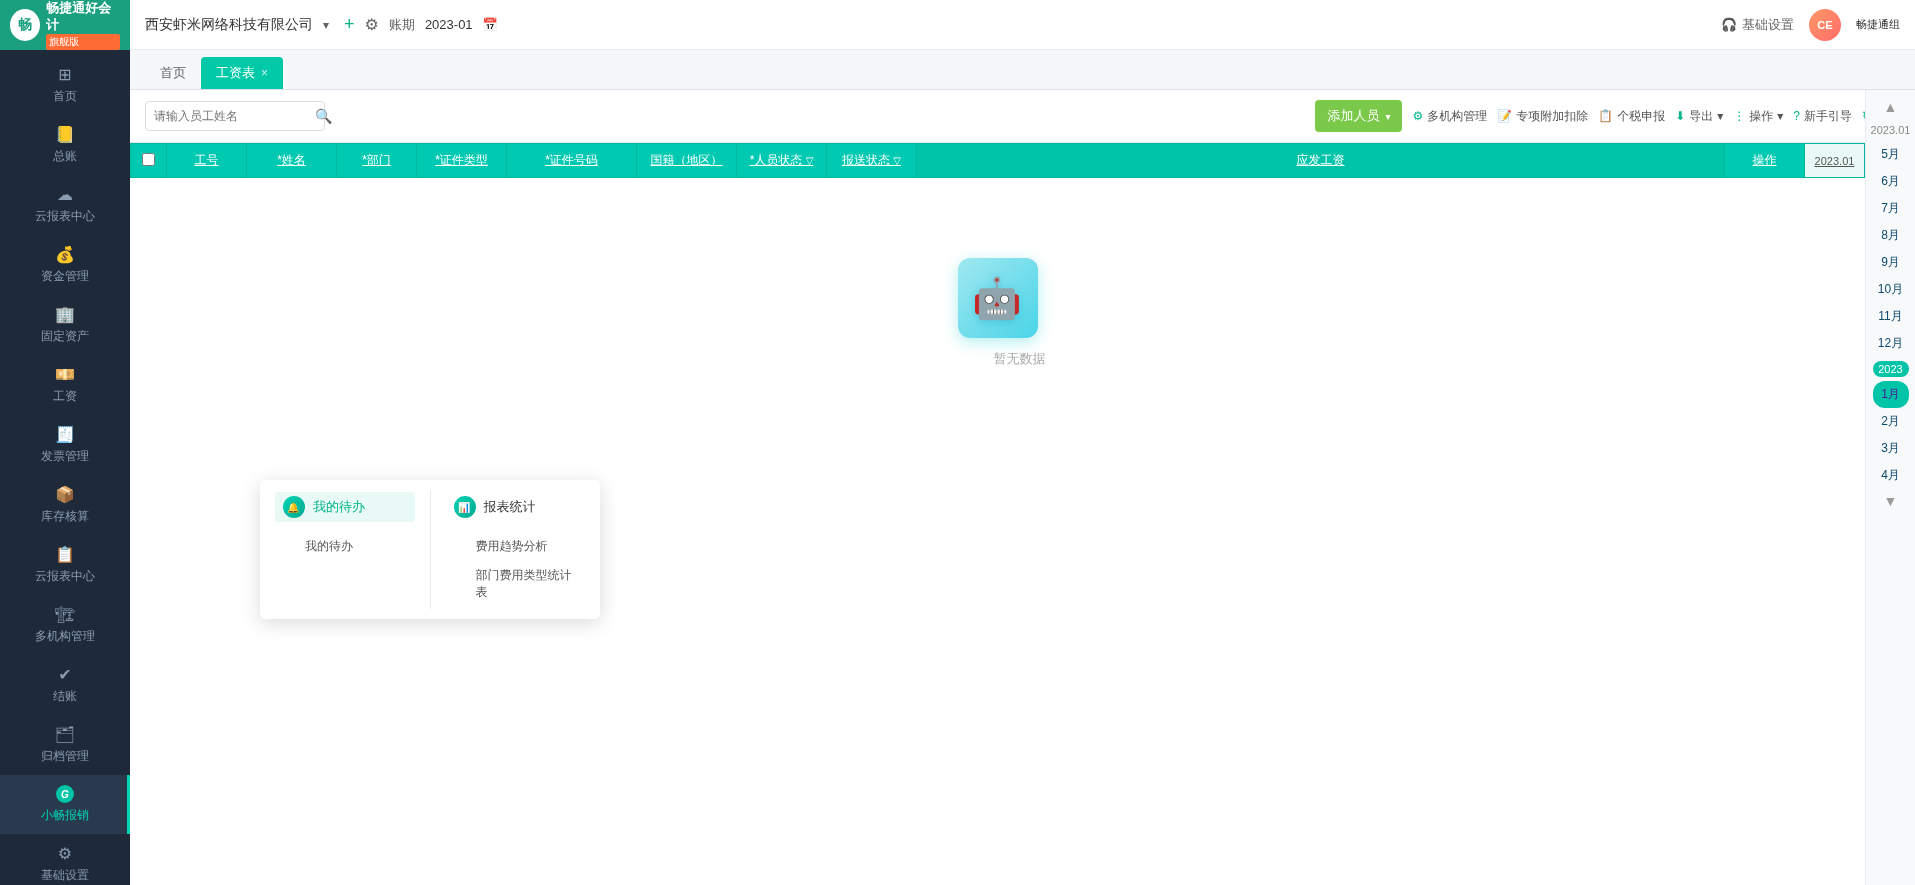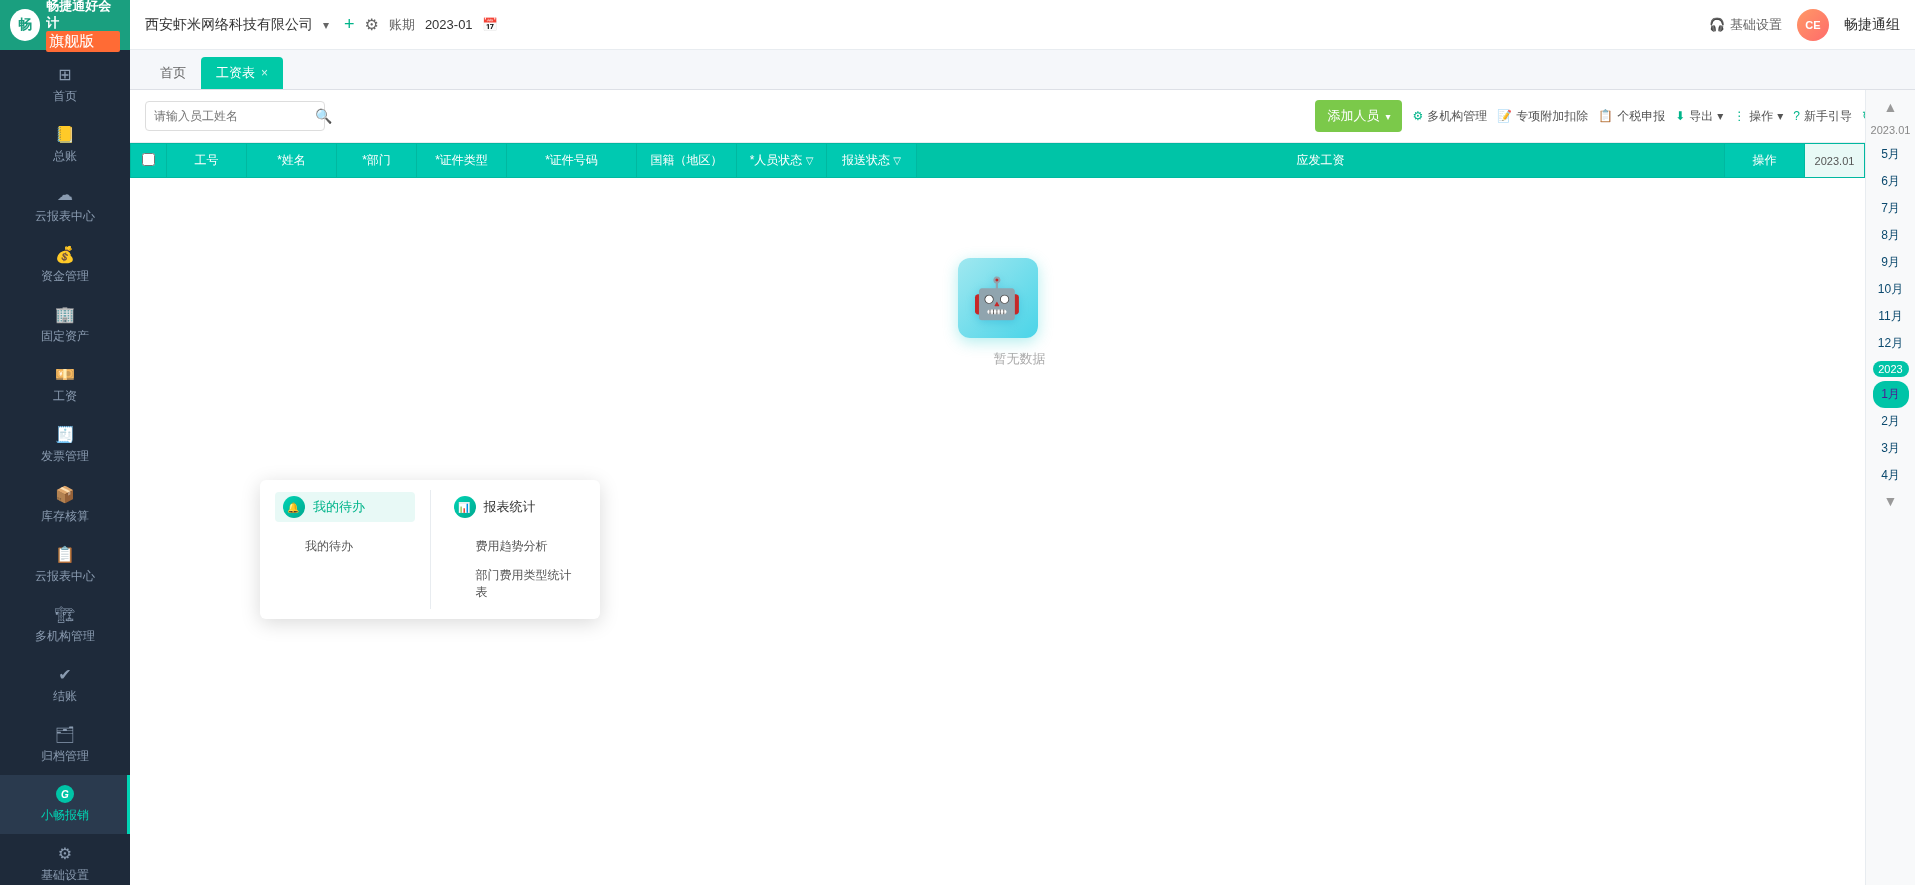--- a/index.html
+++ b/index.html
@@ -24,21 +24,21 @@
       height: 50px;
     }
     .sidebar-logo-icon {
       width: 32px; height: 32px;
       background: white;
       border-radius: 50%;
       display: flex; align-items: center; justify-content: center;
       font-size: 14px; font-weight: bold; color: #1a9f7f;
     }
     .sidebar-logo-text { color: white; font-size: 13px; font-weight: bold; line-height: 1.3; }
-    .sidebar-logo-sub { font-size: 15px; background: #ff6b35; color: white; padding: 1px 3px; border-radius: 2px; }
+    .sidebar-logo-sub { font-size: 10px; background: #ff6b35; color: white; padding: 1px 3px; border-radius: 2px; }
     .sidebar-nav { flex: 1; overflow-y: auto; padding: 5px 0; }
     .nav-item {
       display: flex; flex-direction: column; align-items: center;
       padding: 10px 5px;
       cursor: pointer;
       color: #8a9bb0;
       font-size: 12px;
       gap: 4px;
       transition: all 0.2s;
     }
@@ -76,21 +76,21 @@
     .company-name { font-size: 14px; color: #333; font-weight: 500; }
     .topbar-dropdown { color: #666; cursor: pointer; font-size: 12px; }
     .topbar-add { color: #00b48a; font-size: 18px; cursor: pointer; margin-left: 5px; }
     .topbar-settings { color: #666; font-size: 16px; cursor: pointer; }
     .period-label { color: #666; font-size: 13px; }
     .period-value { color: #333; font-size: 13px; }
     .period-calendar { color: #00b48a; cursor: pointer; }
     .topbar-right { margin-left: auto; display: flex; align-items: center; gap: 15px; }
     .topbar-service { color: #666; font-size: 13px; display: flex; align-items: center; gap: 4px; cursor: pointer; }
     .user-avatar { width: 32px; height: 32px; border-radius: 50%; background: linear-gradient(135deg, #ff9966, #ff6b6b); display: flex; align-items: center; justify-content: center; color: white; font-size: 11px; font-weight: bold; }
-    .user-name { color: #333; font-size: 14px; }
+    .user-name { color: #333; font-size: 11px; }
 
     
     .tabs {
       height: 40px;
       background: #f5f7fa;
       display: flex;
       align-items: flex-end;
       padding: 0 15px;
       border-bottom: 1px solid #dde0e6;
     }
@@ -180,20 +180,21 @@
     }
     .salary-table th {
       background: #00c9b1;
       color: white;
       font-weight: normal;
       font-size: 12px;
       padding: 8px 6px;
       border: 1px solid #00b8a0;
       text-align: center;
       white-space: nowrap;
+      text-decoration: underline;
     }
 
     
     .empty-state {
       display: flex;
       flex-direction: column;
       align-items: center;
       justify-content: center;
       padding: 80px 20px;
       color: #999;

